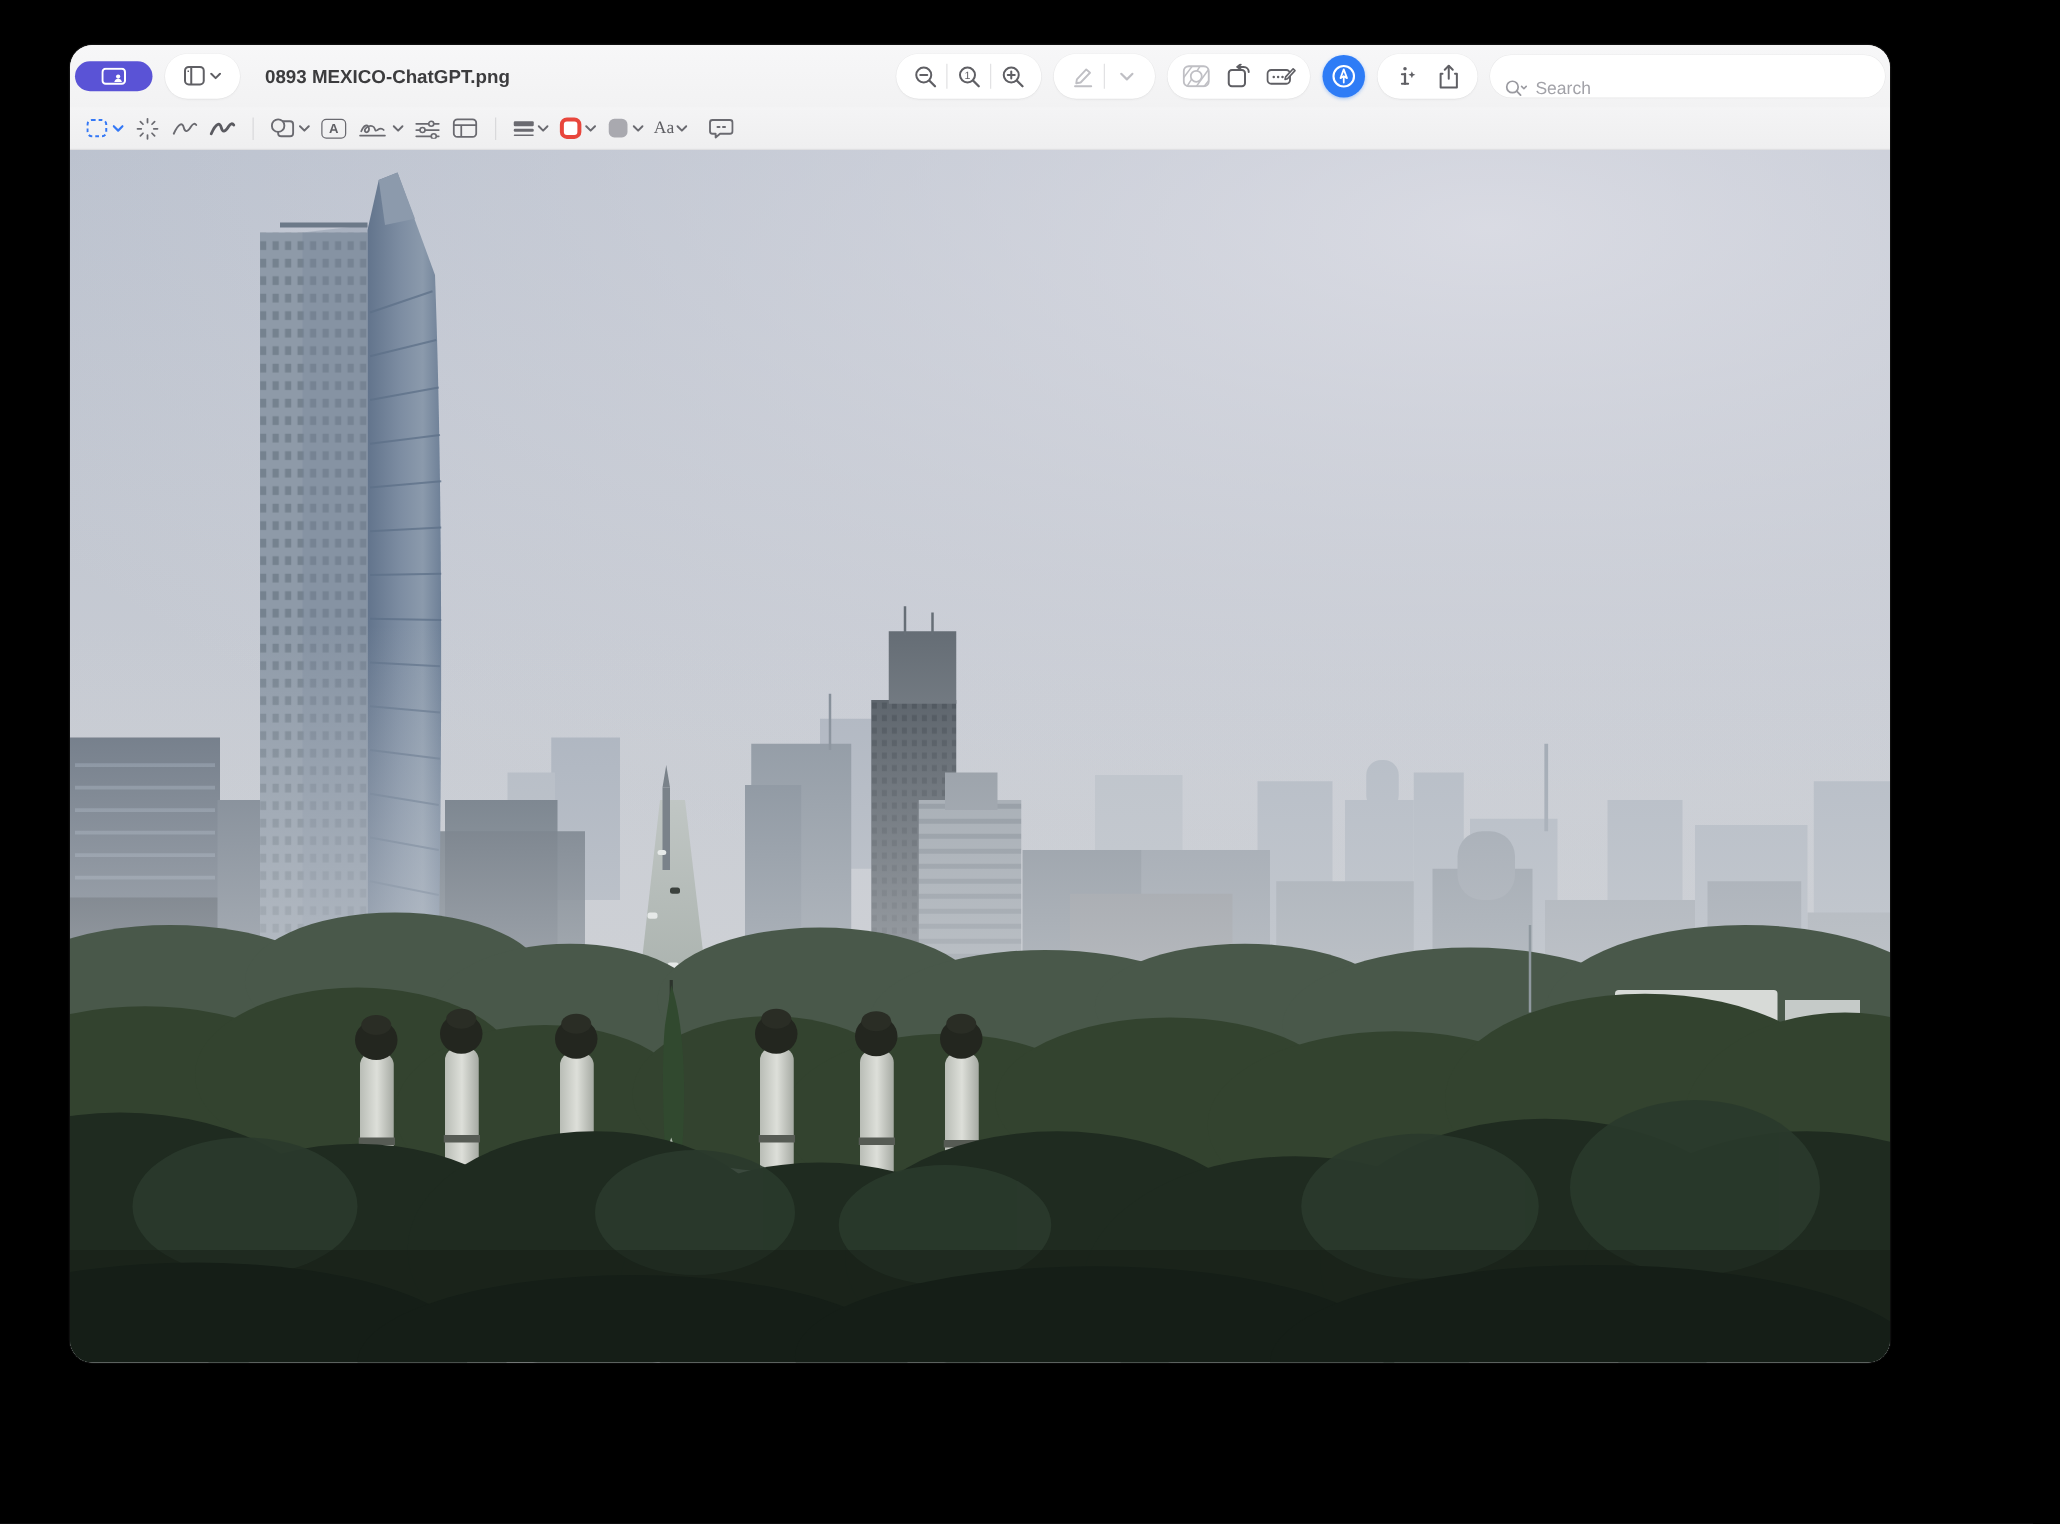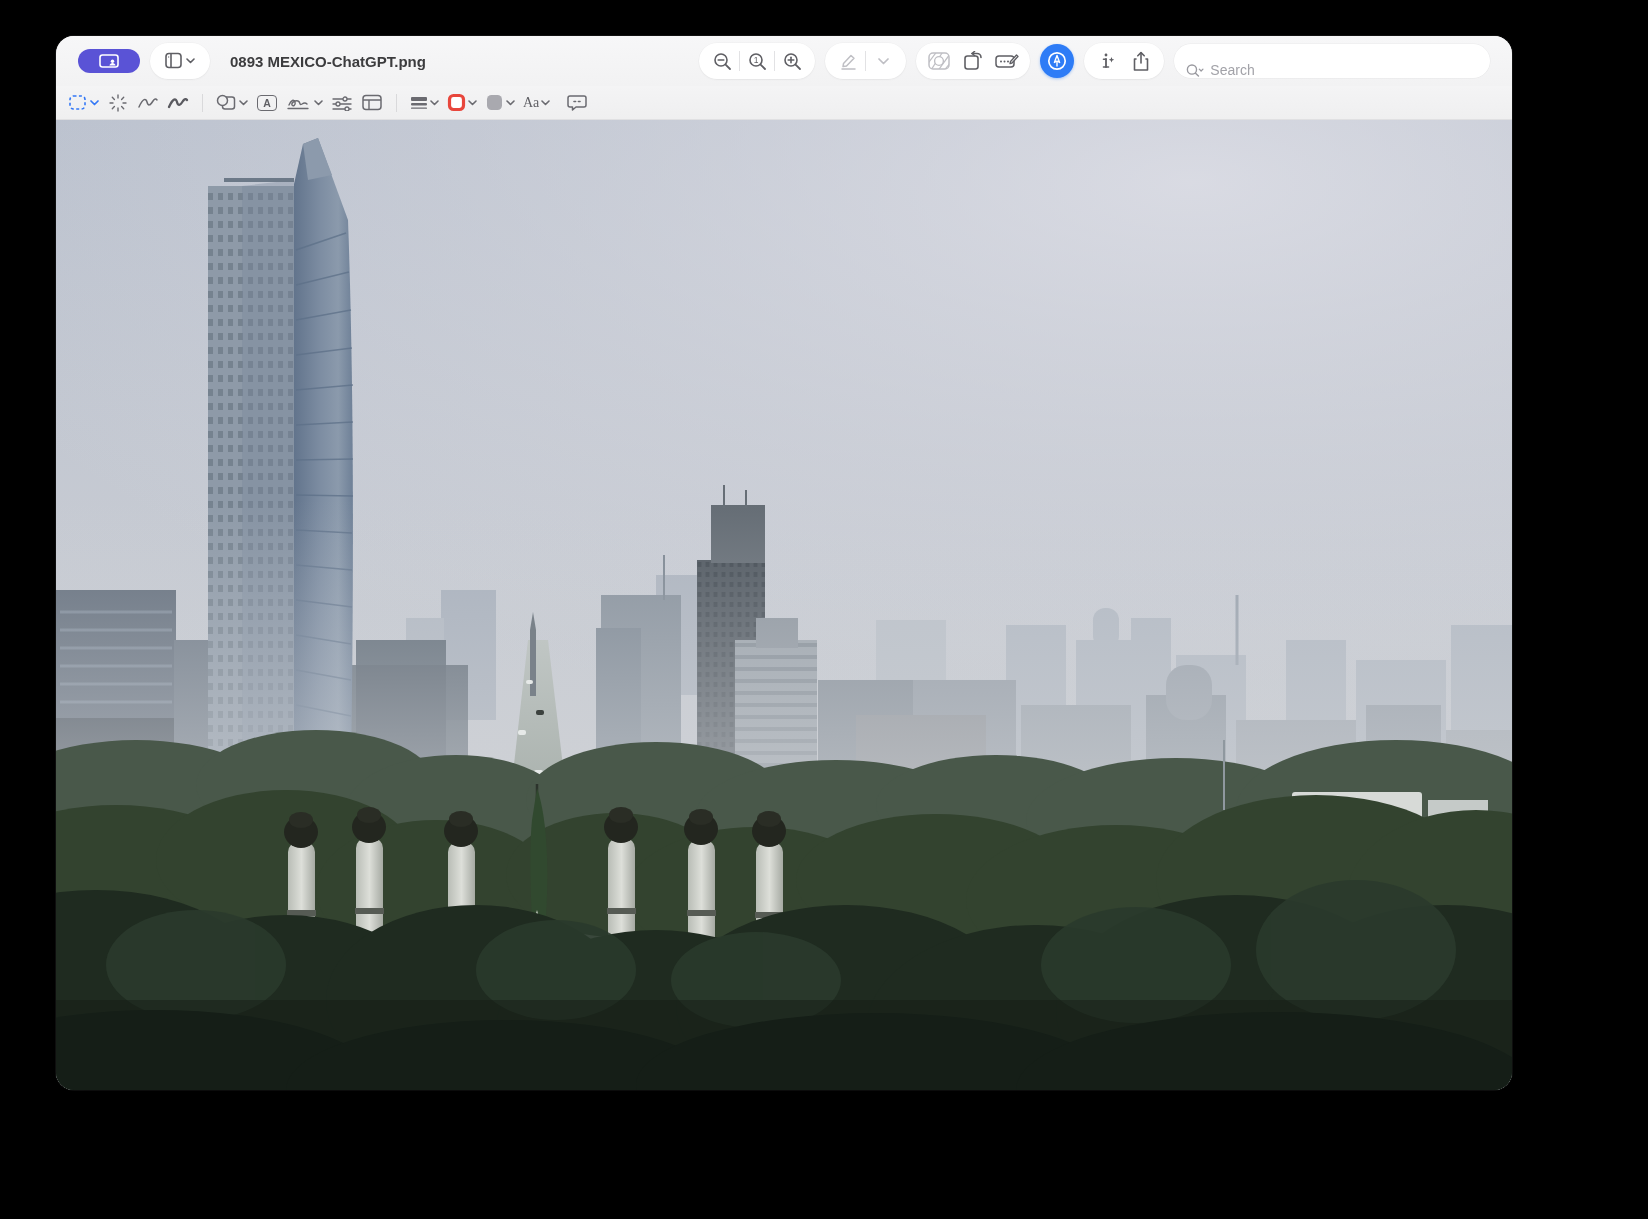--- a/index.html
+++ b/index.html
@@ -8,21 +8,21 @@
   .window {
     position:absolute; left:56px; top:36px; width:1456px; height:1054px;
     border-radius:18px; overflow:hidden; background:#f5f5f6;
     box-shadow:0 24px 70px rgba(0,0,0,0.6), 0 0 0 1px rgba(255,255,255,0.08);
     display:flex; flex-direction:column;
   }
 
   
   .titlebar {
     height:50px; flex:0 0 auto; display:flex; align-items:center;
-    background:linear-gradient(#f7f7f8,#f2f2f3); padding:0 22px; gap:10px;
+    background:linear-gradient(#f7f7f8,#f2f2f3); padding:0 4px; gap:10px;
   }
   .pill-btn {
     height:24px; width:62px; border-radius:12px; background:#5a53d6;
     display:flex; align-items:center; justify-content:center; cursor:pointer;
   }
   .round-grp {
     background:#fff; border-radius:18px; height:36px; display:flex; align-items:center;
     padding:0 6px; box-shadow:0 0 0 0.5px rgba(0,0,0,0.04), 0 1px 2px rgba(0,0,0,0.04);
   }
   .tbtn {

